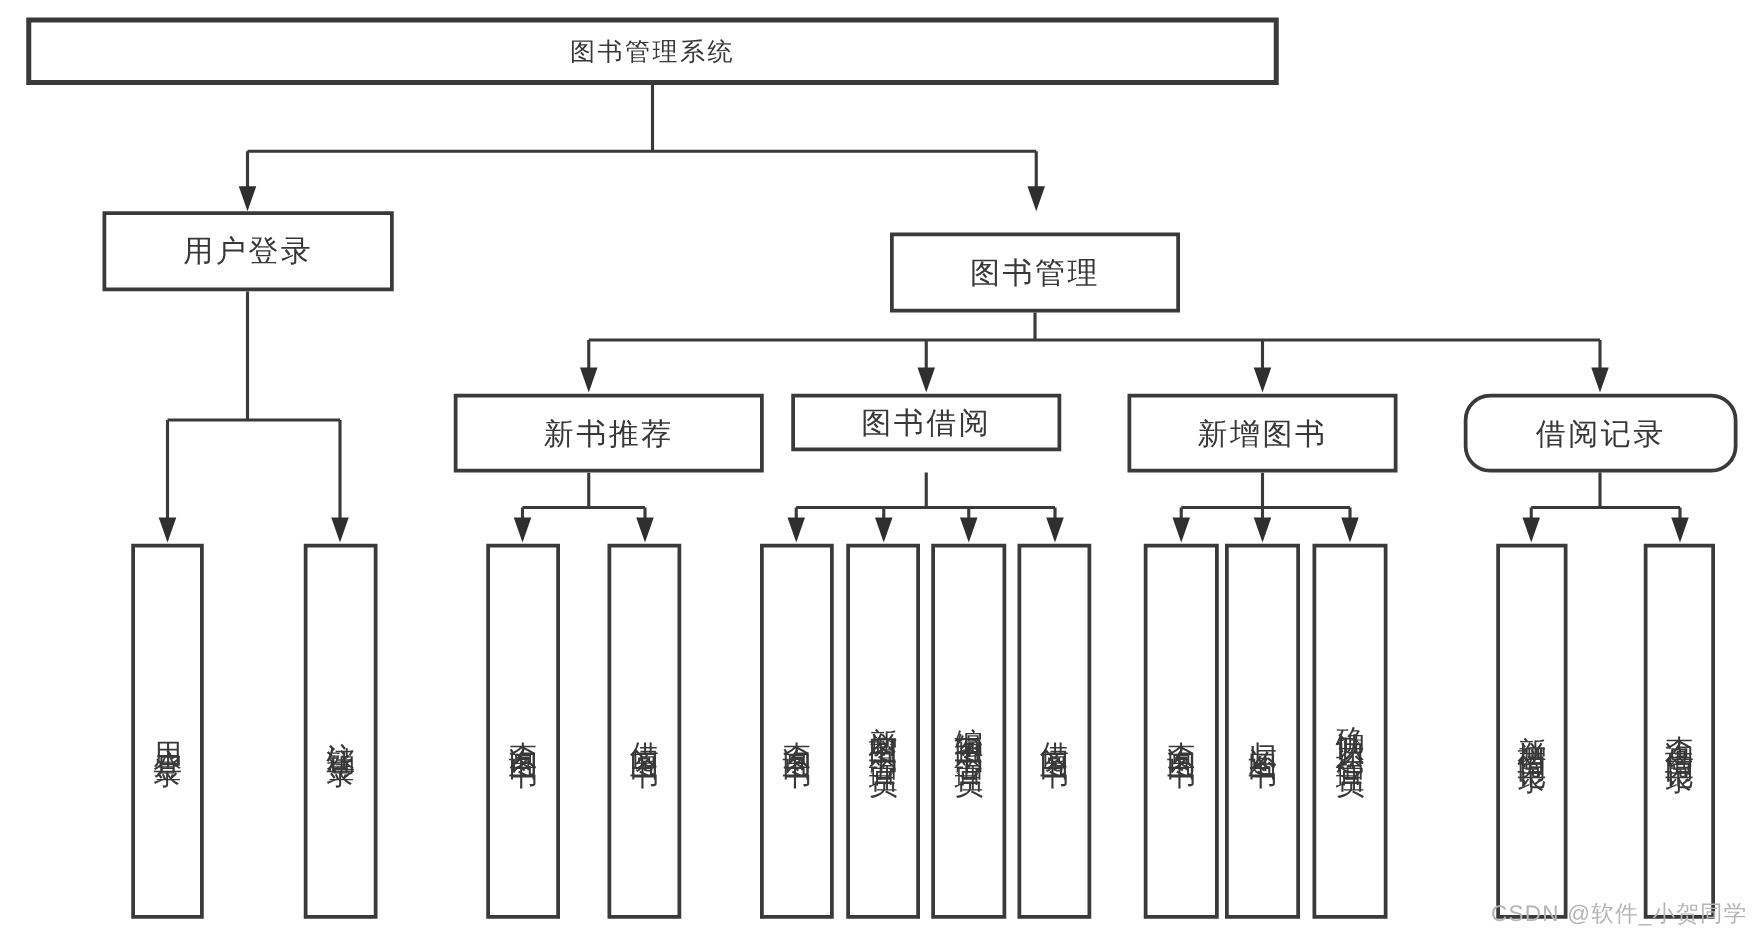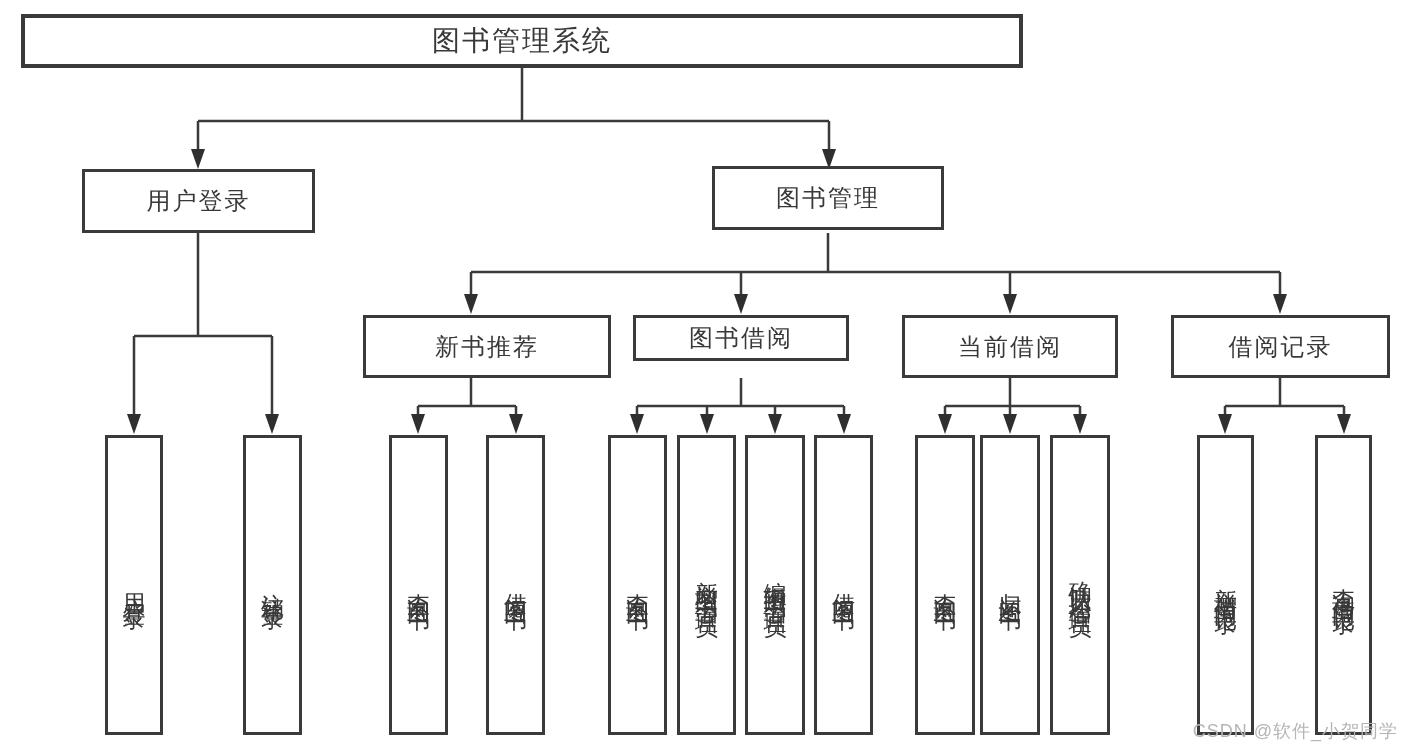--- a/index.html
+++ b/index.html
@@ -19,21 +19,21 @@
     border:3px solid #3a3a3a;
     display:flex;
     align-items:center;
     justify-content:center;
     z-index:2;
     font-size:24px;
     letter-spacing:2px;
     color:#383838;
     white-space:nowrap;
   }
-  .box.root{border-width:4px;font-size:28px;}
+  .box.root{border-width:4px;font-size:20px;}
   .vbox{
     position:absolute;
     box-sizing:border-box;
     background:#ffffff;
     border:3px solid #3a3a3a;
     display:flex;
     align-items:center;
     justify-content:center;
     z-index:2;
     font-size:23px;
@@ -108,34 +108,34 @@
     </g>
   </svg>
 
   <div class="box root" style="left:21px;top:14px;width:1002px;height:54px;">
     <span>图书管理系统</span>
   </div>
 
   <div class="box" style="left:82px;top:169px;width:233px;height:64px;">
     <span>用户登录</span>
   </div>
-  <div class="box" style="left:712px;top:166px;width:232px;height:64px;">
+  <div class="box" style="left:712px;top:186px;width:232px;height:64px;">
     <span>图书管理</span>
   </div>
 
   <div class="box" style="left:363px;top:315px;width:248px;height:63px;">
     <span>新书推荐</span>
   </div>
   <div class="box" style="left:633px;top:315px;width:216px;height:46px;">
     <span>图书借阅</span>
   </div>
   <div class="box" style="left:902px;top:315px;width:216px;height:63px;">
-    <span>当前借阅</span>
+    <span>新增图书</span>
   </div>
-  <div class="box" style="left:1171px;top:315px;width:219px;height:63px;">
+  <div class="box" style="left:1171px;top:315px;width:219px;height:63px;border-radius:21px;">
     <span>借阅记录</span>
   </div>
 
   <div class="vbox" style="left:105px;top:435px;width:58px;height:300px;">
     <span>用户登录</span>
   </div>
   <div class="vbox" style="left:243px;top:435px;width:59px;height:300px;">
     <span>注销登录</span>
   </div>
 

